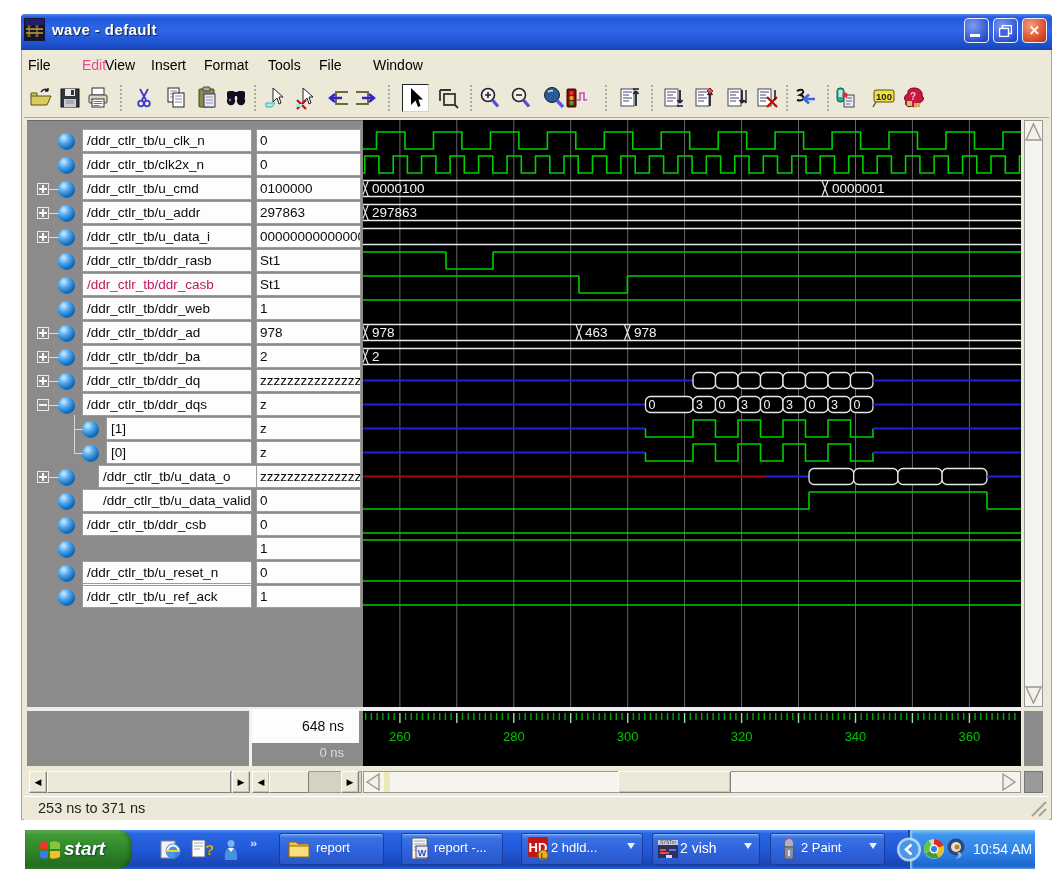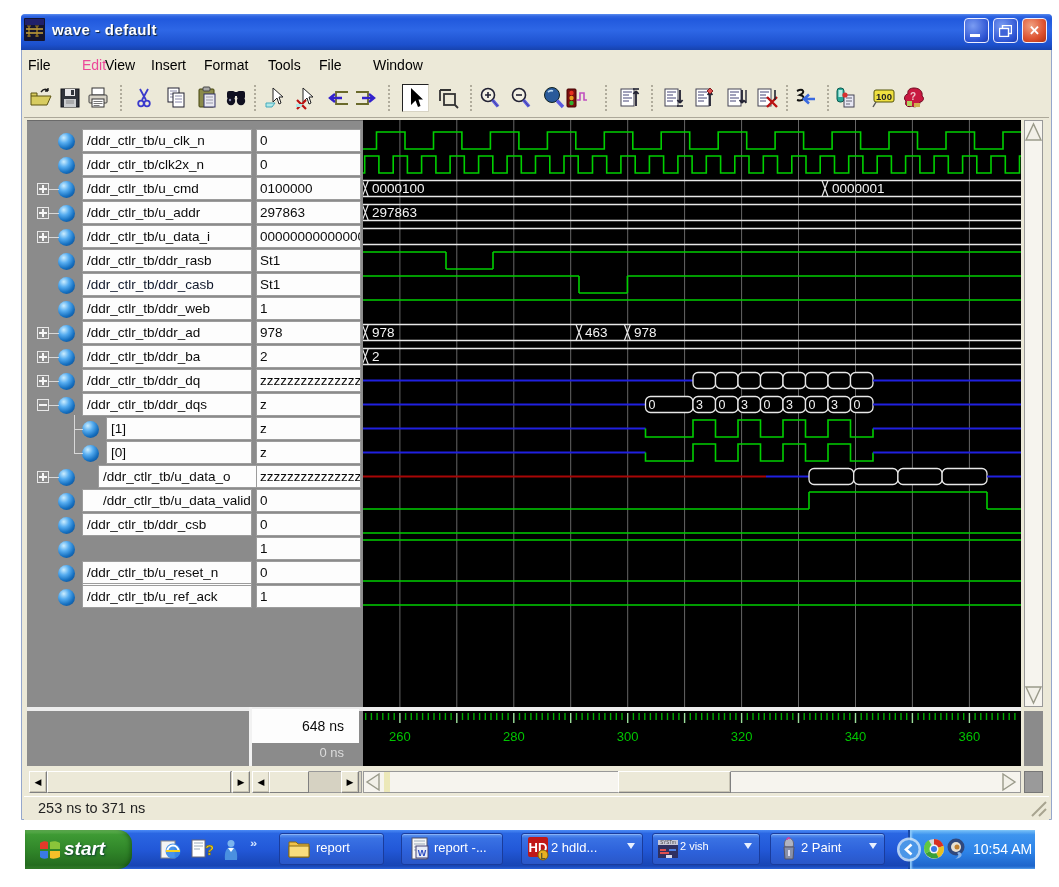--- a/index.html
+++ b/index.html
@@ -209,21 +209,21 @@
 <div class="ab" style="left:82px;top:225px;width:170px;height:23px;background:#fdfdfd;border:1px solid #9c9c9c;font-size:13.5px;color:#0a0a0a;line-height:21px;padding-left:4px;white-space:nowrap;overflow:hidden;">/ddr_ctlr_tb/u_data_i</div>
 <div class="ab" style="left:256px;top:225px;width:105px;height:23px;background:#fdfdfd;border:1px solid #9c9c9c;font-size:13.5px;color:#0a0a0a;line-height:21px;padding-left:3px;white-space:nowrap;overflow:hidden;">0000000000000000</div>
 <div class="ab" style="left:58px;top:228.5px;width:17px;height:17px;border-radius:50%;background:radial-gradient(circle at 34% 28%,#cceeff 0%,#55acf0 32%,#1670c0 64%,#063e7e 100%);"></div>
 <div class="ab" style="left:49px;top:236.5px;width:10px;height:1px;background:#d8d8d8;"></div>
 <div class="ab" style="left:37px;top:230.5px;width:12px;height:12px;border:1px solid #e8e8e8;background:#8b8b8b;"></div>
 <div class="ab" style="left:39px;top:236.0px;width:8px;height:1.6px;background:#f4f4f4;"></div>
 <div class="ab" style="left:42.2px;top:232.8px;width:1.6px;height:8px;background:#f4f4f4;"></div>
 <div class="ab" style="left:82px;top:249px;width:170px;height:23px;background:#fdfdfd;border:1px solid #9c9c9c;font-size:13.5px;color:#0a0a0a;line-height:21px;padding-left:4px;white-space:nowrap;overflow:hidden;">/ddr_ctlr_tb/ddr_rasb</div>
 <div class="ab" style="left:256px;top:249px;width:105px;height:23px;background:#fdfdfd;border:1px solid #9c9c9c;font-size:13.5px;color:#0a0a0a;line-height:21px;padding-left:3px;white-space:nowrap;overflow:hidden;">St1</div>
 <div class="ab" style="left:58px;top:252.5px;width:17px;height:17px;border-radius:50%;background:radial-gradient(circle at 34% 28%,#cceeff 0%,#55acf0 32%,#1670c0 64%,#063e7e 100%);"></div>
-<div class="ab" style="left:82px;top:273px;width:170px;height:23px;background:#fdfdfd;border:1px solid #9c9c9c;font-size:13.5px;color:#0f172a;line-height:21px;padding-left:4px;white-space:nowrap;overflow:hidden;">/ddr_ctlr_tb/ddr_casb</div>
+<div class="ab" style="left:82px;top:273px;width:170px;height:23px;background:#fdfdfd;border:1px solid #9c9c9c;font-size:13.5px;color:#be185d;line-height:21px;padding-left:4px;white-space:nowrap;overflow:hidden;">/ddr_ctlr_tb/ddr_casb</div>
 <div class="ab" style="left:256px;top:273px;width:105px;height:23px;background:#fdfdfd;border:1px solid #9c9c9c;font-size:13.5px;color:#0a0a0a;line-height:21px;padding-left:3px;white-space:nowrap;overflow:hidden;">St1</div>
 <div class="ab" style="left:58px;top:276.5px;width:17px;height:17px;border-radius:50%;background:radial-gradient(circle at 34% 28%,#cceeff 0%,#55acf0 32%,#1670c0 64%,#063e7e 100%);"></div>
 <div class="ab" style="left:82px;top:297px;width:170px;height:23px;background:#fdfdfd;border:1px solid #9c9c9c;font-size:13.5px;color:#0a0a0a;line-height:21px;padding-left:4px;white-space:nowrap;overflow:hidden;">/ddr_ctlr_tb/ddr_web</div>
 <div class="ab" style="left:256px;top:297px;width:105px;height:23px;background:#fdfdfd;border:1px solid #9c9c9c;font-size:13.5px;color:#0a0a0a;line-height:21px;padding-left:3px;white-space:nowrap;overflow:hidden;">1</div>
 <div class="ab" style="left:58px;top:300.5px;width:17px;height:17px;border-radius:50%;background:radial-gradient(circle at 34% 28%,#cceeff 0%,#55acf0 32%,#1670c0 64%,#063e7e 100%);"></div>
 <div class="ab" style="left:82px;top:321px;width:170px;height:23px;background:#fdfdfd;border:1px solid #9c9c9c;font-size:13.5px;color:#0a0a0a;line-height:21px;padding-left:4px;white-space:nowrap;overflow:hidden;">/ddr_ctlr_tb/ddr_ad</div>
 <div class="ab" style="left:256px;top:321px;width:105px;height:23px;background:#fdfdfd;border:1px solid #9c9c9c;font-size:13.5px;color:#0a0a0a;line-height:21px;padding-left:3px;white-space:nowrap;overflow:hidden;">978</div>
 <div class="ab" style="left:58px;top:324.5px;width:17px;height:17px;border-radius:50%;background:radial-gradient(circle at 34% 28%,#cceeff 0%,#55acf0 32%,#1670c0 64%,#063e7e 100%);"></div>
 <div class="ab" style="left:49px;top:332.5px;width:10px;height:1px;background:#d8d8d8;"></div>
 <div class="ab" style="left:37px;top:326.5px;width:12px;height:12px;border:1px solid #e8e8e8;background:#8b8b8b;"></div>
@@ -474,21 +474,21 @@
 <div class="ab" style="left:627px;top:843px;width:0;height:0;border-left:4.5px solid transparent;border-right:4.5px solid transparent;border-top:6px solid #e8f0ff;"></div>
 <div class="ab" style="left:652px;top:833px;width:108px;height:32px;border-radius:3px;background:linear-gradient(180deg,#639af2 0%,#3a72e4 14%,#2d61da 60%,#2a57c8 100%);border:1px solid #1a3c9c;box-shadow:inset 0 1px 0 #86b0f6;"></div>
 <svg class="ab" style="left:657px;top:838px;" width="22" height="22" viewBox="0 0 22 22">
     <rect x="1" y="2" width="20" height="18" fill="#303060"></rect>
     <rect x="1" y="2" width="20" height="5" fill="#c8c8d8"></rect>
     <text x="11" y="6.4" font-size="4.5" text-anchor="middle" fill="#444" font-family="Liberation Sans">SYSTm</text>
     <path d="M3 12 h6 M3 15 h9" stroke="#e05050" stroke-width="2"></path>
     <path d="M12 12 h7" stroke="#5080e0" stroke-width="2"></path>
     <rect x="9" y="17" width="6" height="3" fill="#d8d8e8"></rect>
   </svg>
-<div class="ab" style="left:680px;top:840px;font-size:11px;color:#fff;white-space:nowrap;">2 vish</div>
+<div class="ab" style="left:680px;top:840px;font-size:14px;color:#fff;white-space:nowrap;">2 vish</div>
 <div class="ab" style="left:744px;top:843px;width:0;height:0;border-left:4.5px solid transparent;border-right:4.5px solid transparent;border-top:6px solid #e8f0ff;"></div>
 <div class="ab" style="left:770px;top:833px;width:115px;height:32px;border-radius:3px;background:linear-gradient(180deg,#639af2 0%,#3a72e4 14%,#2d61da 60%,#2a57c8 100%);border:1px solid #1a3c9c;box-shadow:inset 0 1px 0 #86b0f6;"></div>
 <svg class="ab" style="left:779px;top:837px;" width="20" height="24" viewBox="0 0 20 24">
     <path d="M6 10 C4 4 8 1 10 1 C12 1 16 4 14 10 Z" fill="#b0b4c0" stroke="#667"></path>
     <path d="M5 10 h10 l-1 12 h-8 Z" fill="#8890a8" stroke="#556"></path>
     <path d="M8 3 C8 1 10 0 11 2" stroke="#c4a" fill="none" stroke-width="1.6"></path>
     <path d="M9 13 h2 v6 h-2 Z" fill="#dde"></path>
   </svg>
 <div class="ab" style="left:801px;top:840px;font-size:13px;color:#fff;white-space:nowrap;">2 Paint</div>
 <div class="ab" style="left:869px;top:843px;width:0;height:0;border-left:4.5px solid transparent;border-right:4.5px solid transparent;border-top:6px solid #e8f0ff;"></div>

